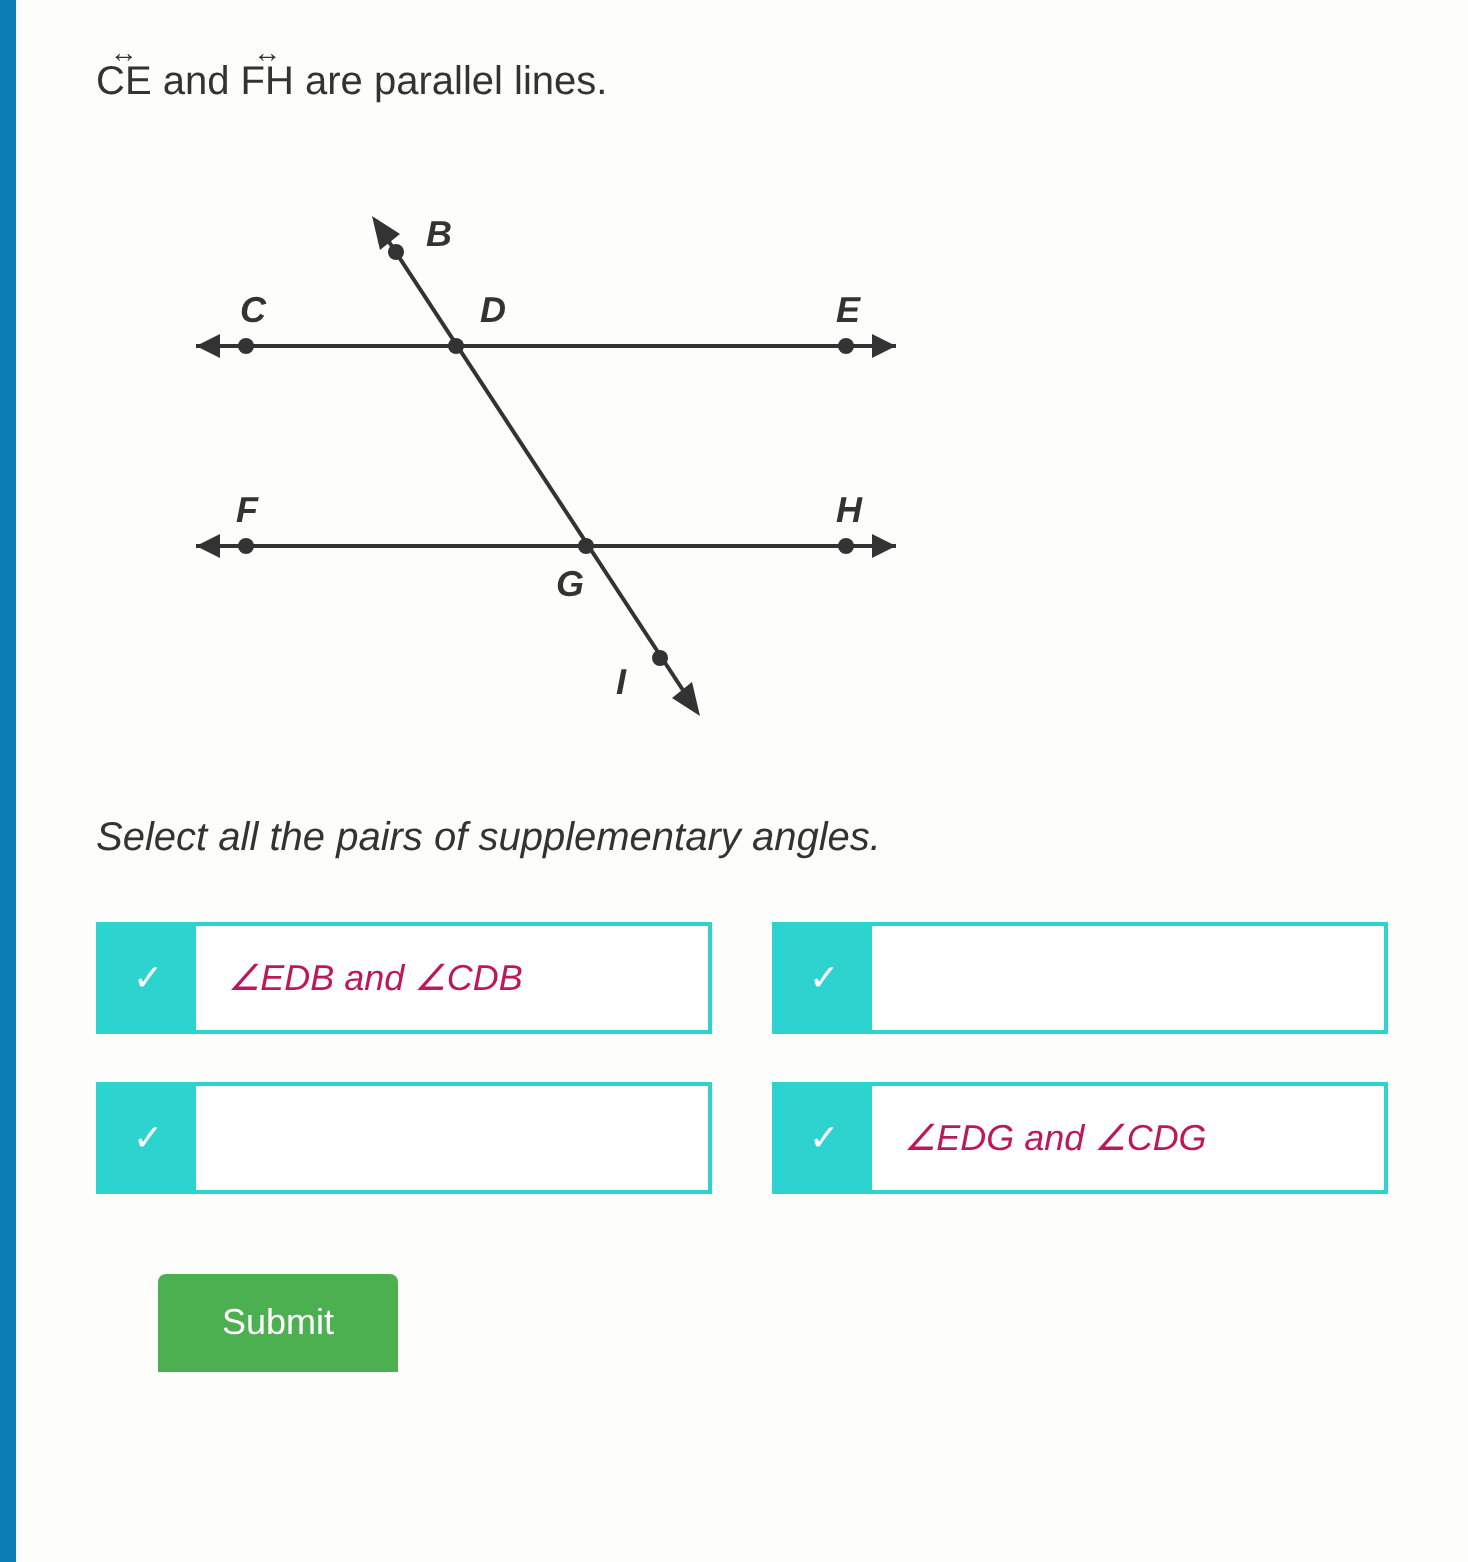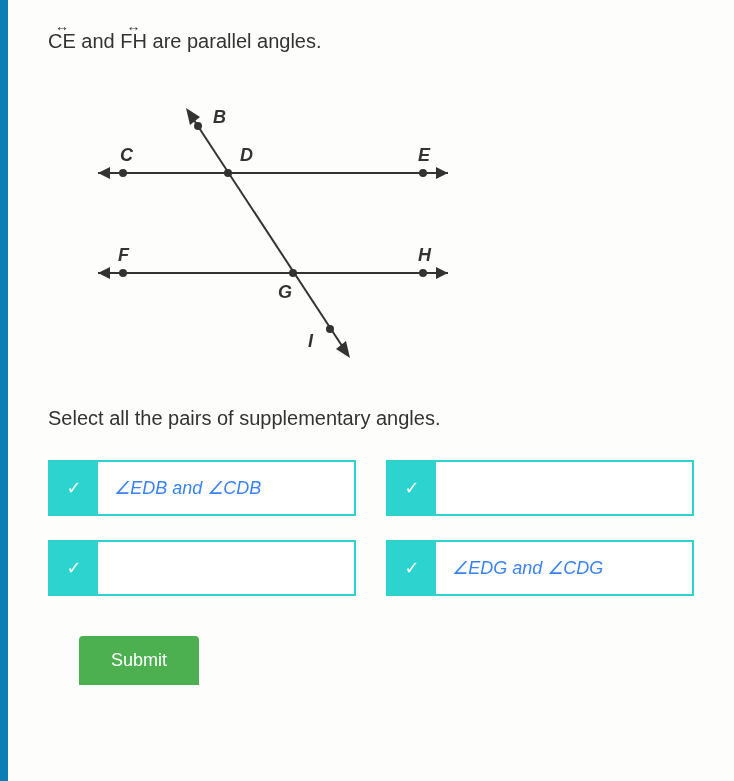--- a/index.html
+++ b/index.html
@@ -48,20 +48,21 @@
       font-weight: bold;
       fill: #333;
     }
     .diagram line { stroke: #333; stroke-width: 2; }
     .diagram circle { fill: #333; }
     .diagram polygon { fill: #333; }
     .question {
       font-size: 20px;
       color: #333;
       margin: 20px 0 30px 0;
+      font-style: italic;
     }
     .options {
       display: grid;
       grid-template-columns: 1fr 1fr;
       gap: 24px 30px;
       margin-bottom: 40px;
     }
     .option {
       display: flex;
       align-items: stretch;
@@ -79,42 +80,42 @@
       color: #fff;
       font-size: 18px;
     }
     .option .label {
       flex: 1;
       display: flex;
       align-items: center;
       padding-left: 16px;
       font-size: 18px;
       font-style: italic;
-      color: #3b82f6;
+      color: #be185d;
     }
     .submit {
       background: #4caf50;
       color: #fff;
       border: none;
       padding: 14px 32px;
       font-size: 18px;
       border-radius: 4px 4px 0 0;
       cursor: pointer;
       margin-left: 31px;
     }
   </style>
 </head>
 <body>
 
 <div class="page">
 
   <p class="prompt">
     <span class="line-sym">CE</span>
     and
-    <span class="line-sym">FH</span><span> are parallel angles.</span>
+    <span class="line-sym">FH</span><span> are parallel lines.</span>
   </p>
 
   <svg class="diagram" viewBox="0 0 420 280">
 
     <line x1="30" y1="90" x2="380" y2="90"></line>
     <polygon points="30,90 42,84 42,96"></polygon>
     <polygon points="380,90 368,84 368,96"></polygon>
     <circle cx="55" cy="90" r="4"></circle>
     <circle cx="355" cy="90" r="4"></circle>
     <text x="52" y="78">C</text>

